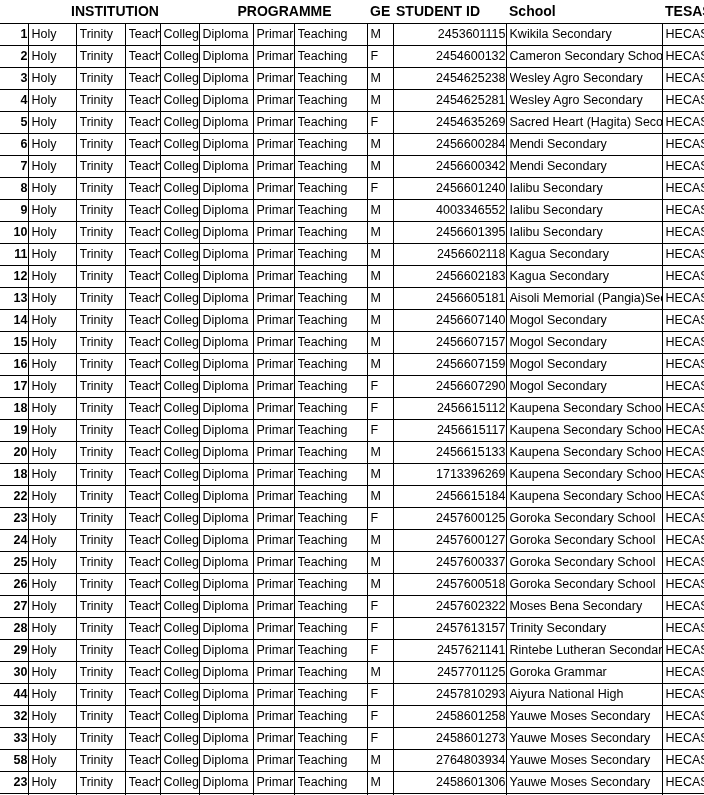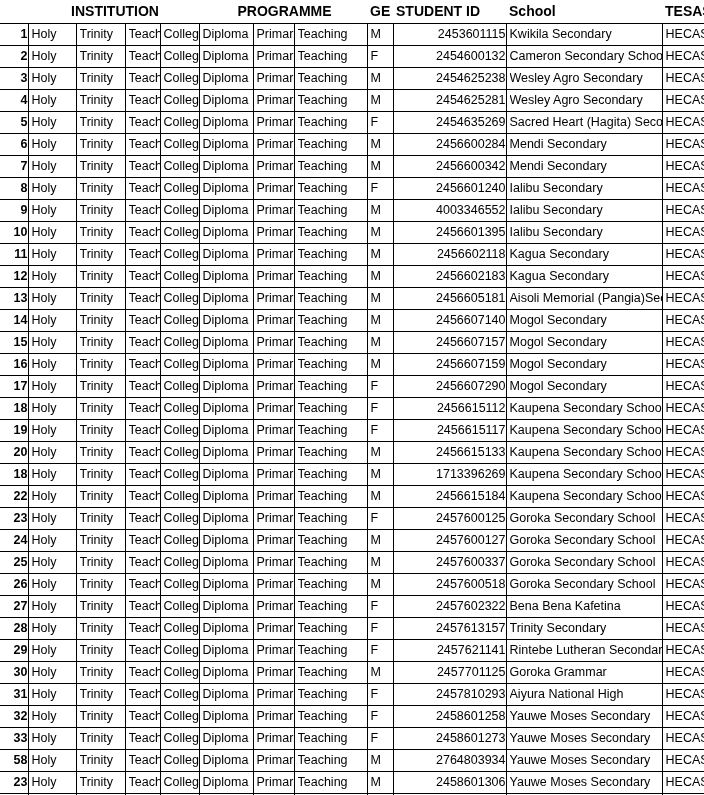--- a/index.html
+++ b/index.html
@@ -1145,21 +1145,21 @@
           <td>
             <span class="clip">Teaching</span>
           </td>
           <td>
             <span class="clip">F</span>
           </td>
           <td class="num-cell">
             <span class="clip">2457602322</span>
           </td>
           <td>
-            <span class="clip">Bena Bena Kafetina</span>
+            <span class="clip">Moses Bena Secondary</span>
           </td>
           <td>
             <span class="clip">HECAS</span>
           </td>
         </tr>
         <tr class="data-row">
           <td class="rownum-cell">
             <span class="clip">28</span>
           </td>
           <td class="first-data">
@@ -1267,21 +1267,21 @@
           </td>
           <td>
             <span class="clip">Goroka Grammar</span>
           </td>
           <td>
             <span class="clip">HECAS</span>
           </td>
         </tr>
         <tr class="data-row">
           <td class="rownum-cell">
-            <span class="clip">31</span>
+            <span class="clip">44</span>
           </td>
           <td class="first-data">
             <span class="clip">Holy</span>
           </td>
           <td>
             <span class="clip">Trinity</span>
           </td>
           <td>
             <span class="clip">Teach</span>
           </td>

